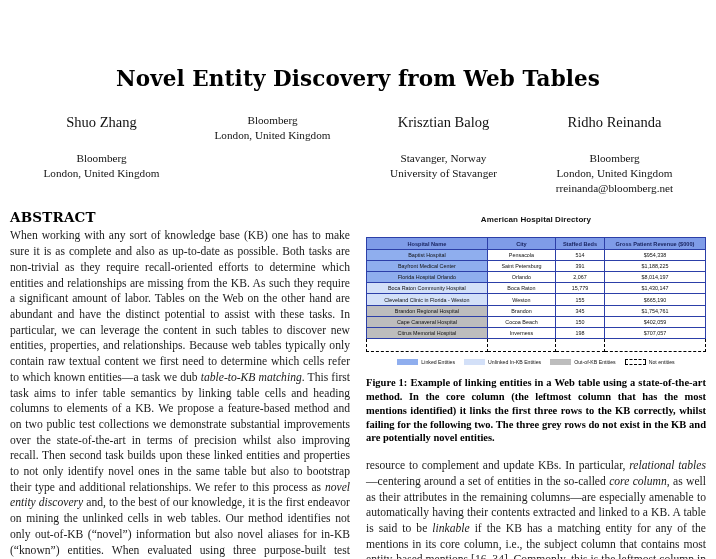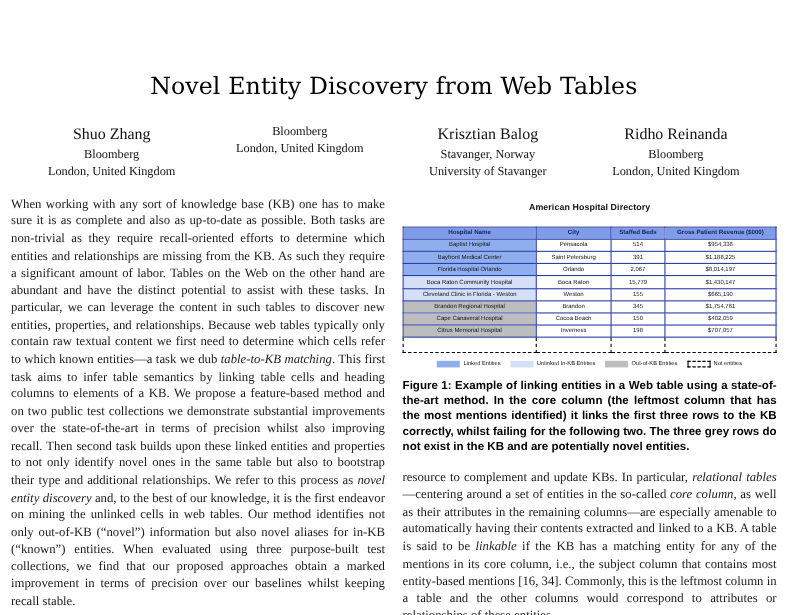--- a/index.html
+++ b/index.html
@@ -20,21 +20,21 @@
     height: 559px;
     padding: 0;
     box-sizing: border-box;
   }
 
   
   .title {
     text-align: center;
     font-family: "DejaVu Serif", serif;
     font-size: 21.5px;
-    font-weight: normal;
+    font-weight: bold;
     letter-spacing: 0.1px;
     margin: 0;
     padding-top: 66px;
     color: #000;
   }
 
   
   .authors {
     display: flex;
     justify-content: space-between;
@@ -42,21 +42,21 @@
     box-sizing: border-box;
   }
   .author {
     flex: 1 1 0;
     text-align: center;
     line-height: 1.32;
   }
   .author-name {
     font-size: 14.5px;
     display: block;
-    margin-bottom: 2px;
+    margin-bottom: 19px;
     color: #111;
   }
   .author-line {
     font-size: 11.2px;
     display: block;
     color: #111;
   }
 
   
   .columns {
@@ -158,21 +158,21 @@
     width: 21px;
     height: 6px;
     display: inline-block;
   }
   .swatch.linked   { background: #8faeee; }
   .swatch.unlinked { background: #d3e0f8; }
   .swatch.outkb    { background: #bdbdbd; }
   .swatch.notent   { background: #fff; border: 1.1px dashed #000; box-sizing: border-box; }
 
   .fig-caption {
-    font-family: Liberation Sans, sans-serif;
+    font-family: Liberation Serif, serif;
     font-size: 10.5px;
     font-weight: bold;
     line-height: 1.31;
     text-align: justify;
     margin: 11px 0 0 0;
     color: #000;
   }
 
   .body-text {
     font-size: 11.6px;
@@ -201,26 +201,28 @@
     </div>
     <div class="author">
       <span class="author-name">Krisztian Balog</span>
       <span class="author-line">Stavanger, Norway</span>
       <span class="author-line">University of Stavanger</span>
     </div>
     <div class="author">
       <span class="author-name">Ridho Reinanda</span>
       <span class="author-line">Bloomberg</span>
       <span class="author-line">London, United Kingdom</span>
+      <span class="author-line">rreinanda@bloomberg.net</span>
     </div>
   </div>
 
   <div class="columns">
 
     <div class="col">
+      <div class="section-head">ABSTRACT</div>
       <p class="abstract-body"><span>When working with any sort of knowledge base (KB) one has to make sure it is as complete and also as up-to-date as possible. Both tasks are non-trivial as they require recall-oriented efforts to determine which entities and relationships are missing from the KB. As such they require a significant amount of labor. Tables on the Web on the other hand are abundant and have the distinct potential to assist with these tasks. In particular, we can leverage the content in such tables to discover new entities, properties, and relationships. Because web tables typically only contain raw textual content we first need to determine which cells refer to which known entities—a task we dub </span><i>table-to-KB matching</i><span>. This first task aims to infer table semantics by linking table cells and heading columns to elements of a KB. We propose a feature-based method and on two public test collections we demonstrate substantial improvements over the state-of-the-art in terms of precision whilst also improving recall. Then second task builds upon these linked entities and properties to not only identify novel ones in the same table but also to bootstrap their type and additional relationships. We refer to this process as </span><i>novel entity discovery</i><span> and, to the best of our knowledge, it is the first endeavor on mining the unlinked cells in web tables. Our method identifies not only out-of-KB (“novel”) information but also novel aliases for in-KB (“known”) entities. When evaluated using three purpose-built test collections, we find that our proposed approaches obtain a marked improvement in terms of precision over our baselines whilst keeping recall stable.</span></p>
     </div>
 
     <div class="col">
 
       <div class="figure">
         <div class="fig-title">American Hospital Directory</div>
 
         <table class="hospital">
           <thead>

